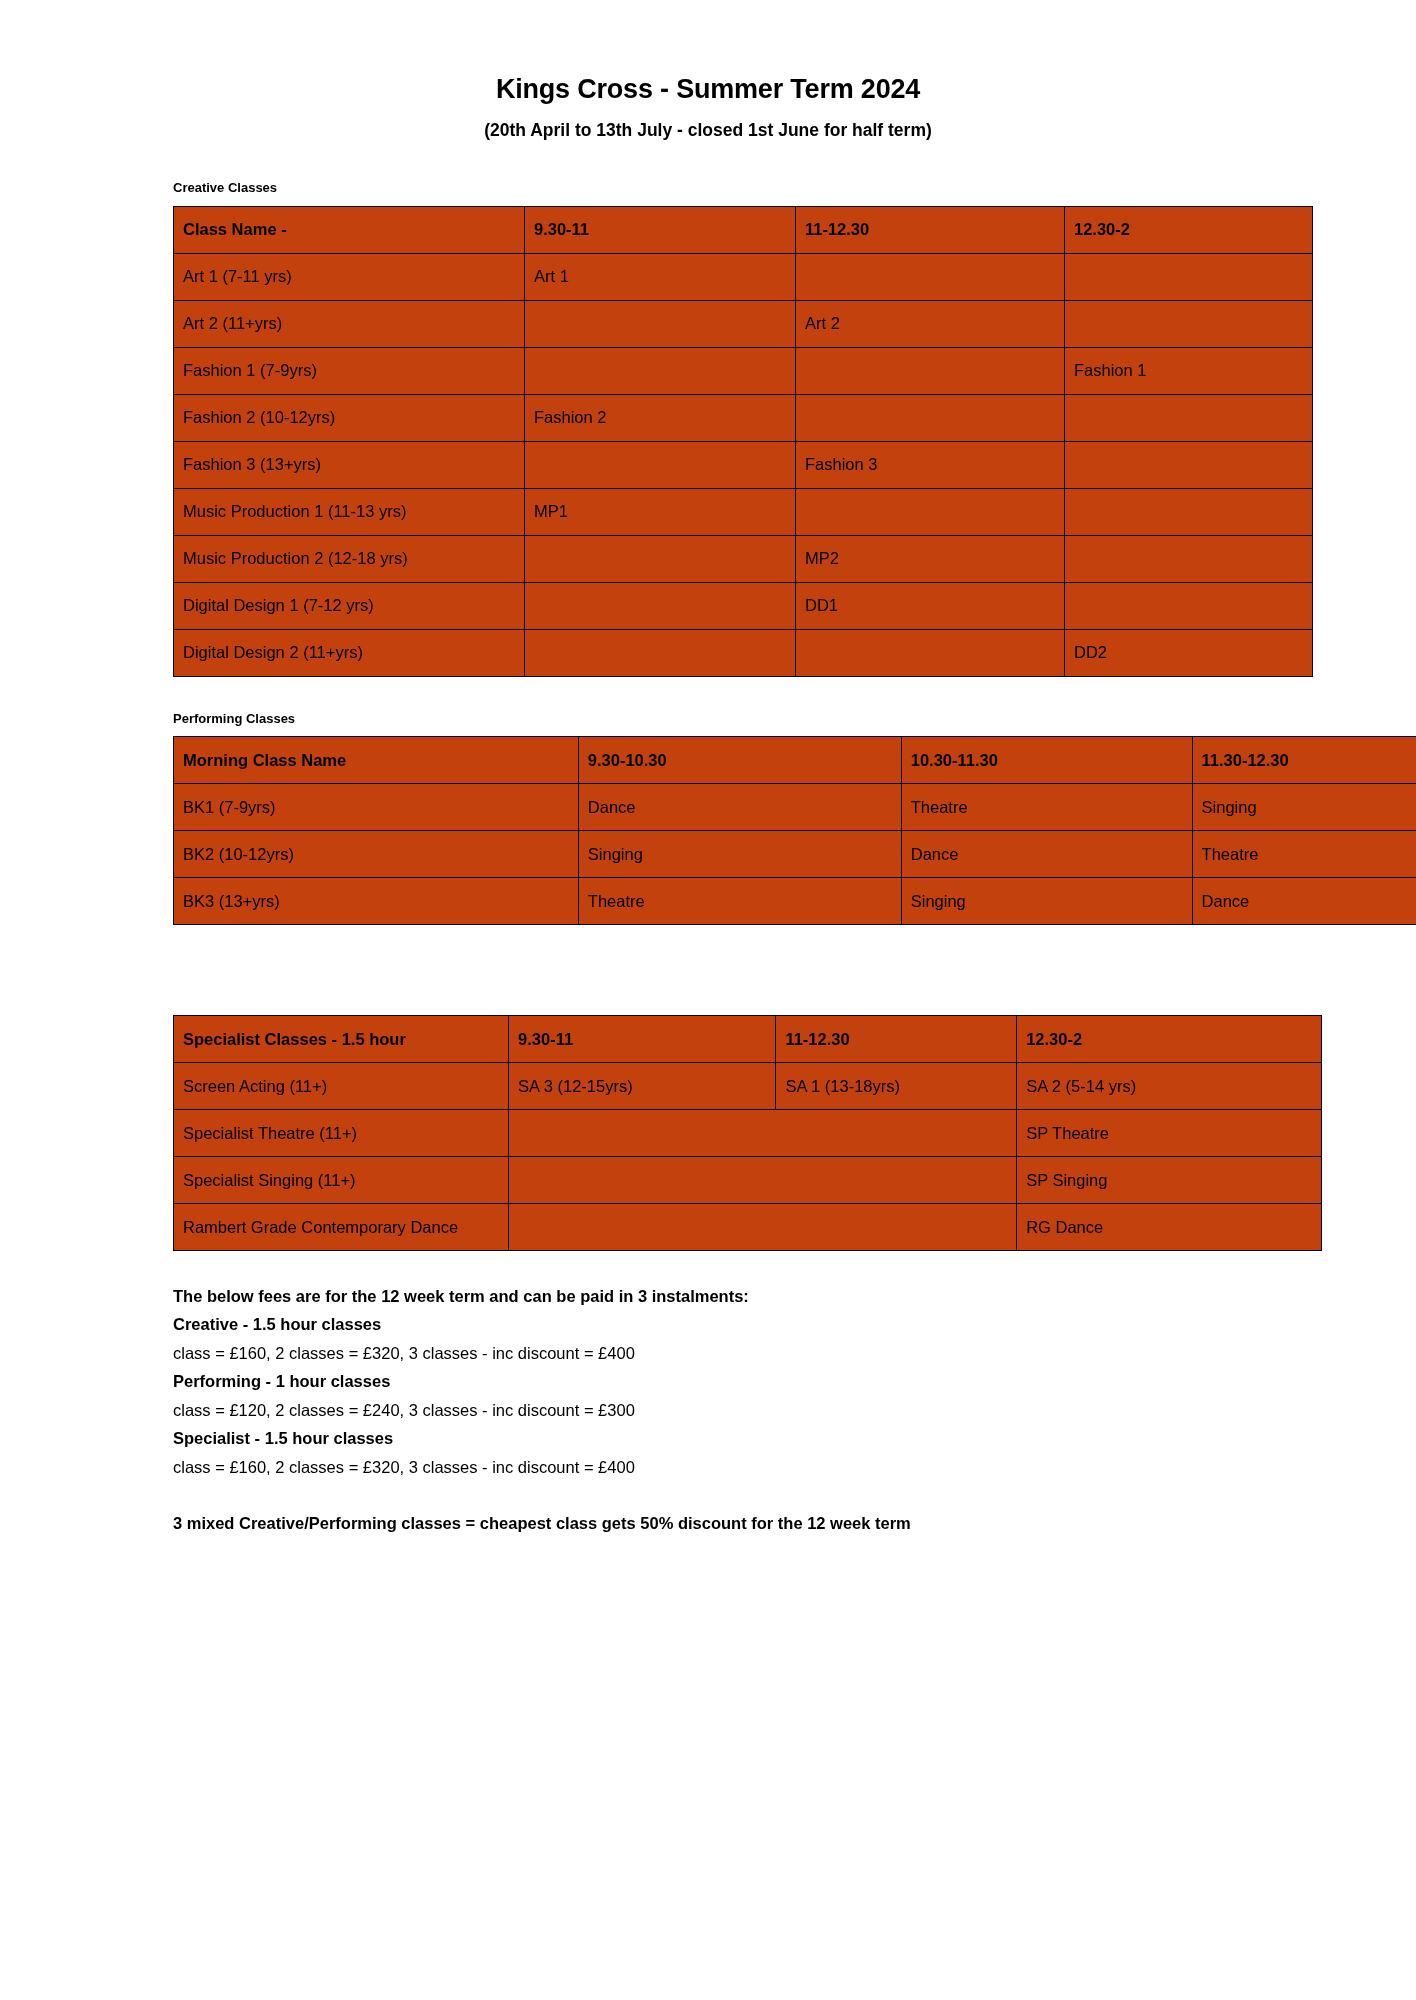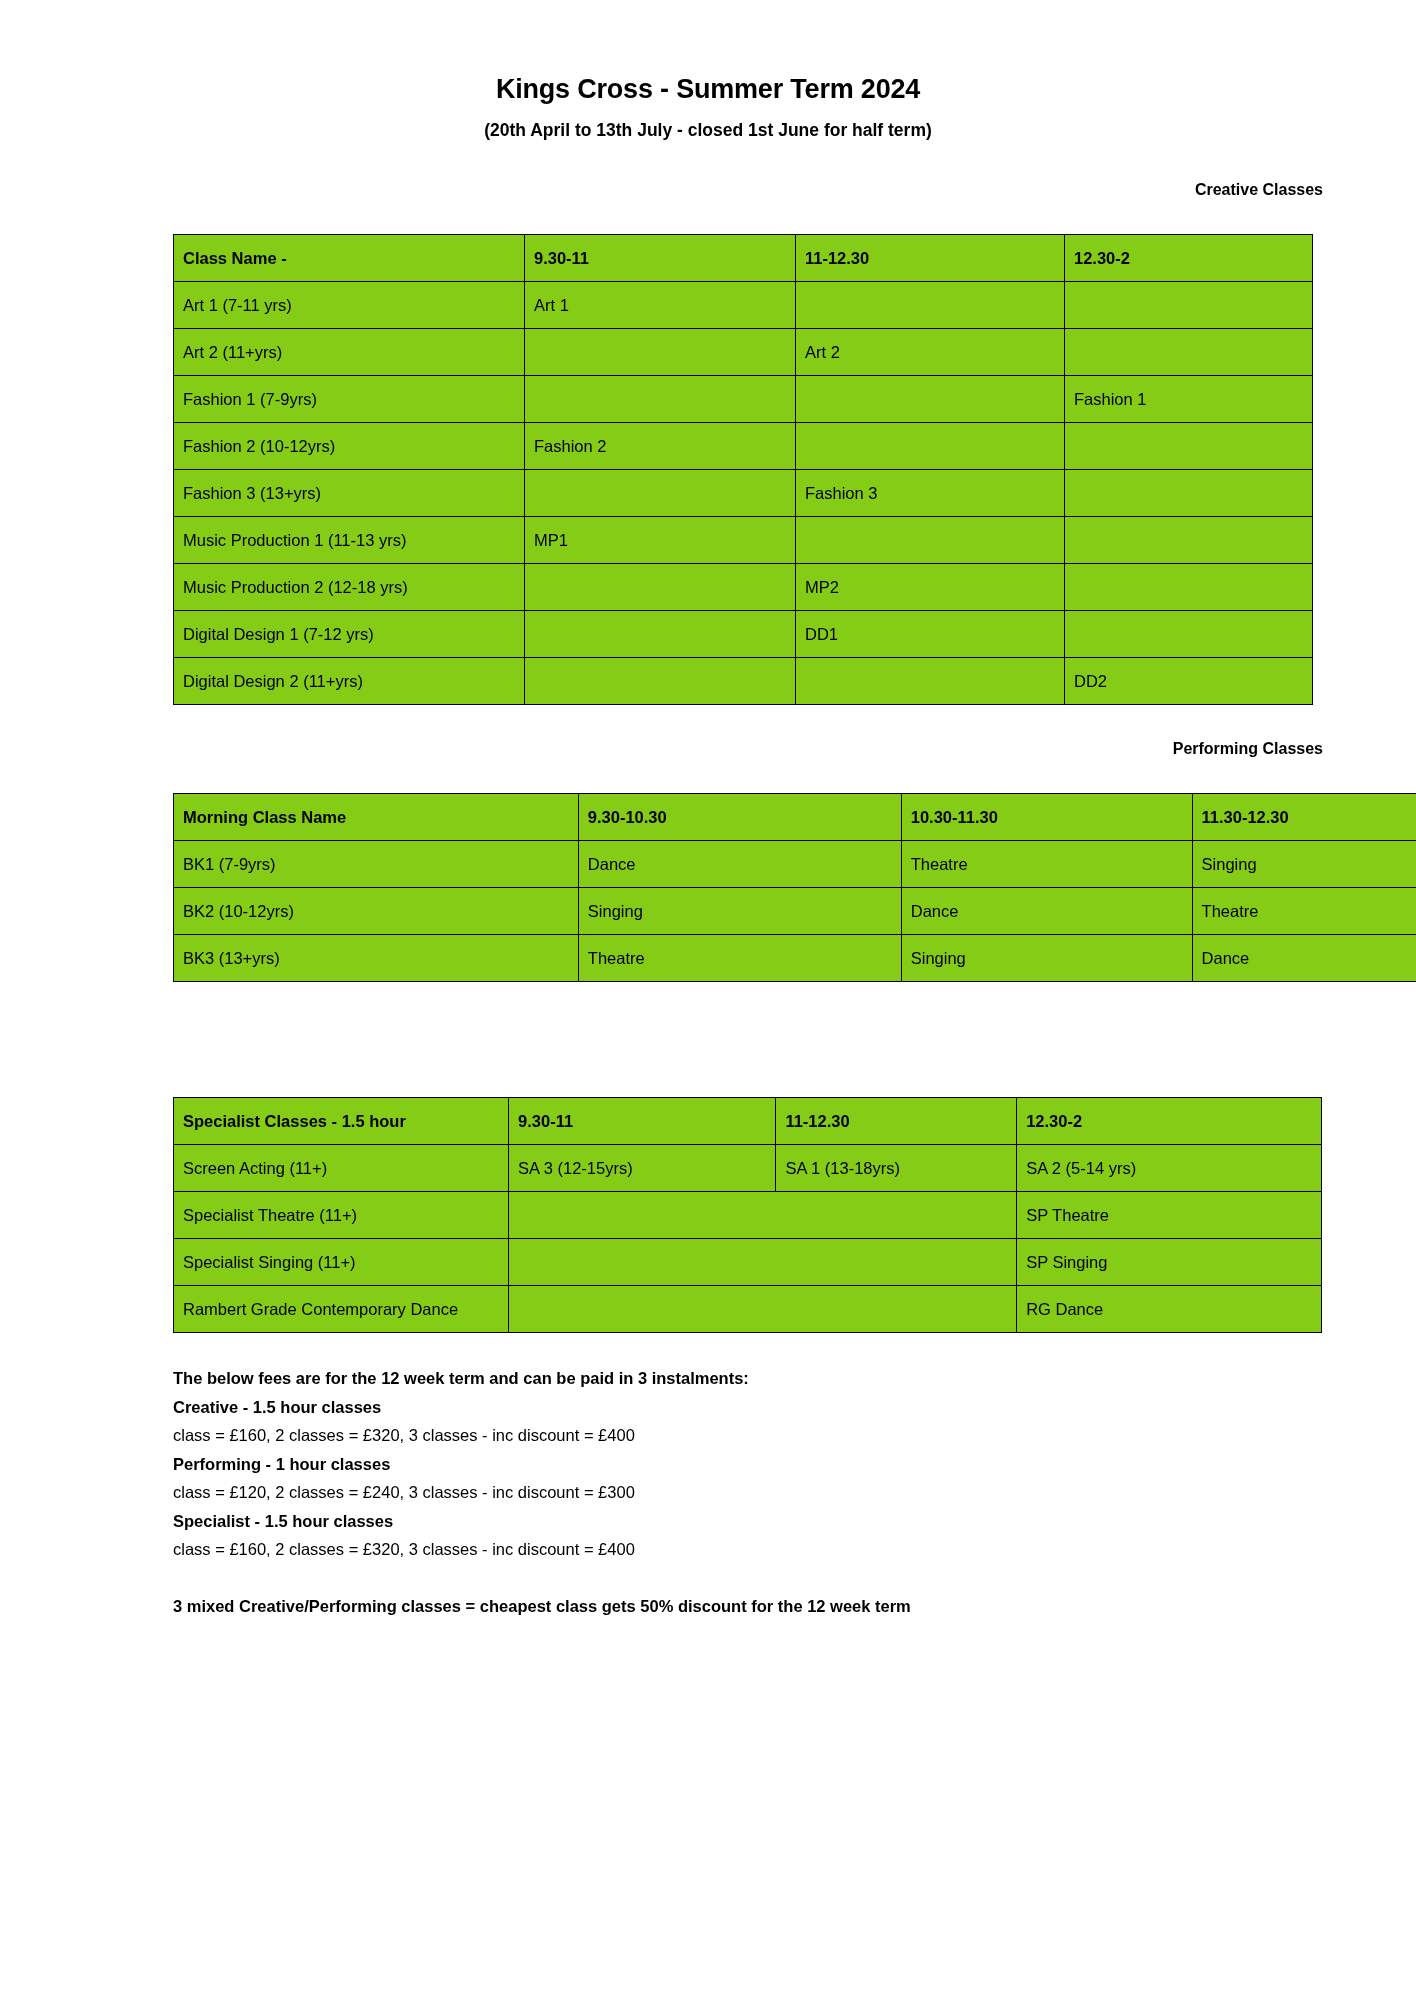--- a/index.html
+++ b/index.html
@@ -43,33 +43,31 @@
     margin: 10px 0 0 0;
   }
 
   
   .content {
     margin-left: 173px;
     width: 1150px;
   }
 
   .section-label {
-    font-size: 16px;
+    font-size: 13px;
     font-weight: bold;
     line-height: 1.25;
-    text-align: right;
   }
 
   
   table.sched {
     border-collapse: collapse;
     table-layout: fixed;
     font-size: 16.5px;
-    background: #84cc16;
-    margin-top: 25px;
+    background: #c2410c;
   }
   table.sched td,
   table.sched th {
     border: 1.6px solid #000000;
     padding: 0 0 0 9px;
     vertical-align: middle;
     text-align: left;
     font-weight: normal;
     line-height: 1.25;
     height: 47px;

